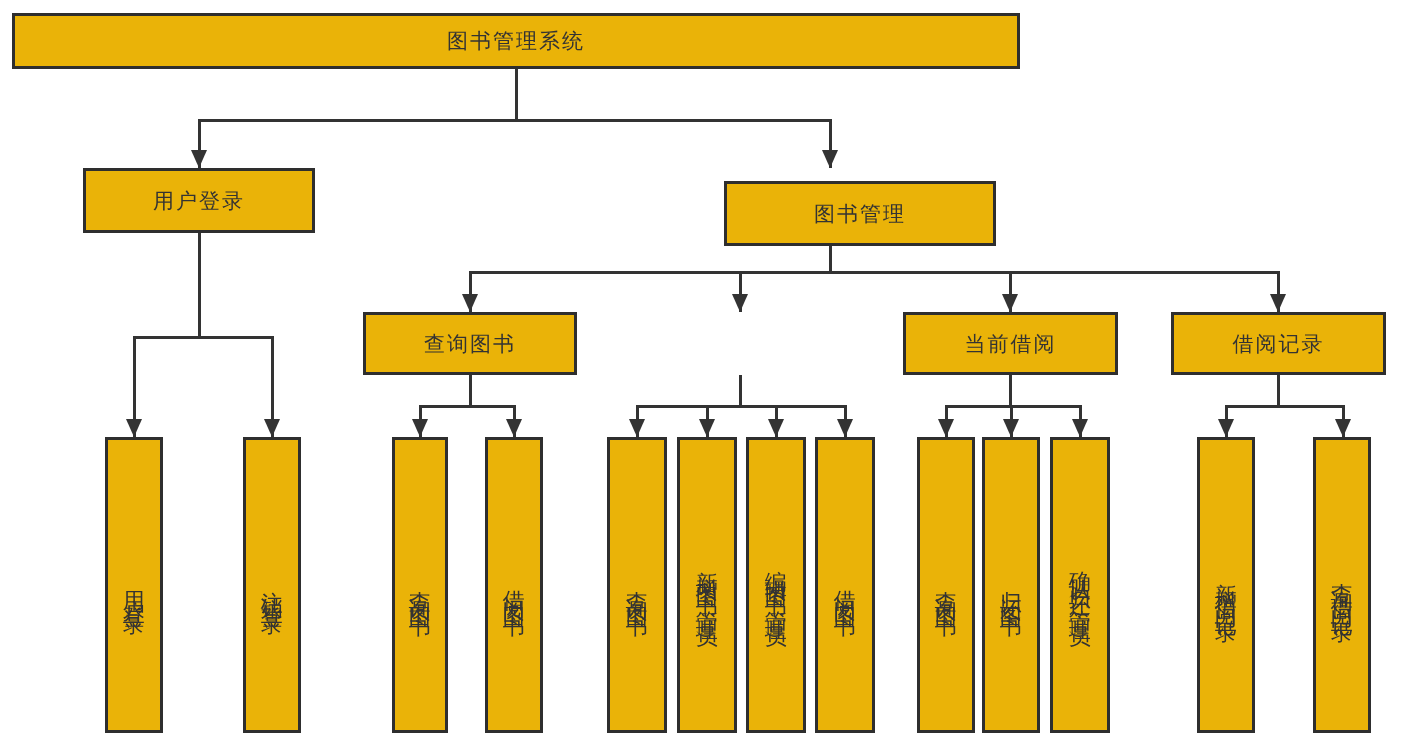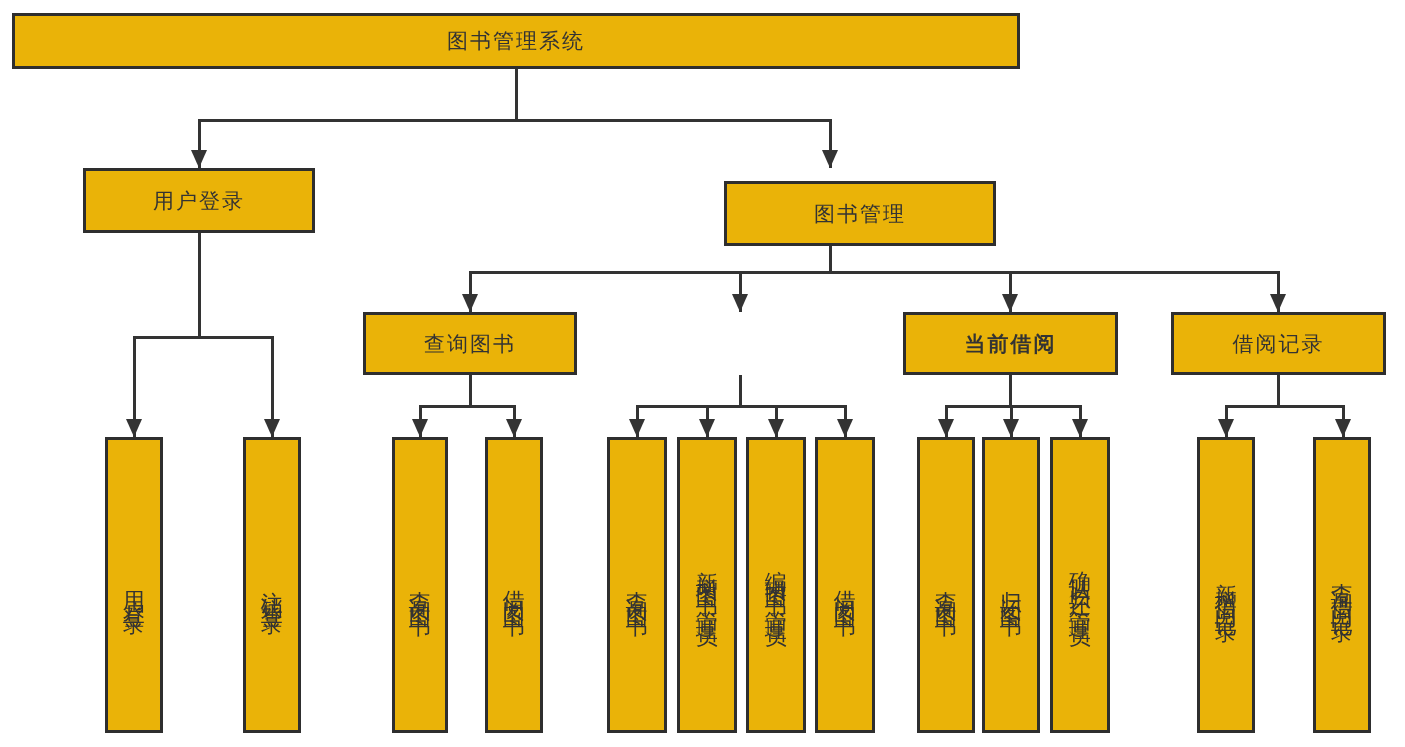--- a/index.html
+++ b/index.html
@@ -131,21 +131,21 @@
   <div class="box" style="left:83px;top:168px;width:232px;height:65px;">
     <span class="lbl">用户登录</span>
   </div>
   <div class="box" style="left:724px;top:168px;width:272px;height:65px;margin-top:13px;">
     <span class="lbl">图书管理</span>
   </div>
 
   <div class="box" style="left:363px;top:312px;width:214px;height:63px;">
     <span class="lbl">查询图书</span>
   </div>
-  <div class="box" style="left:903px;top:312px;width:215px;height:63px;font-weight:bold;">
+  <div class="box" style="left:903px;top:312px;width:215px;height:63px;">
     <span class="lbl">当前借阅</span>
   </div>
   <div class="box" style="left:1171px;top:312px;width:215px;height:63px;">
     <span class="lbl">借阅记录</span>
   </div>
 
   <div class="box v" style="left:105px;top:437px;width:58px;height:296px;">
     <span class="lbl">用户登录</span>
   </div>
   <div class="box v" style="left:243px;top:437px;width:58px;height:296px;">

